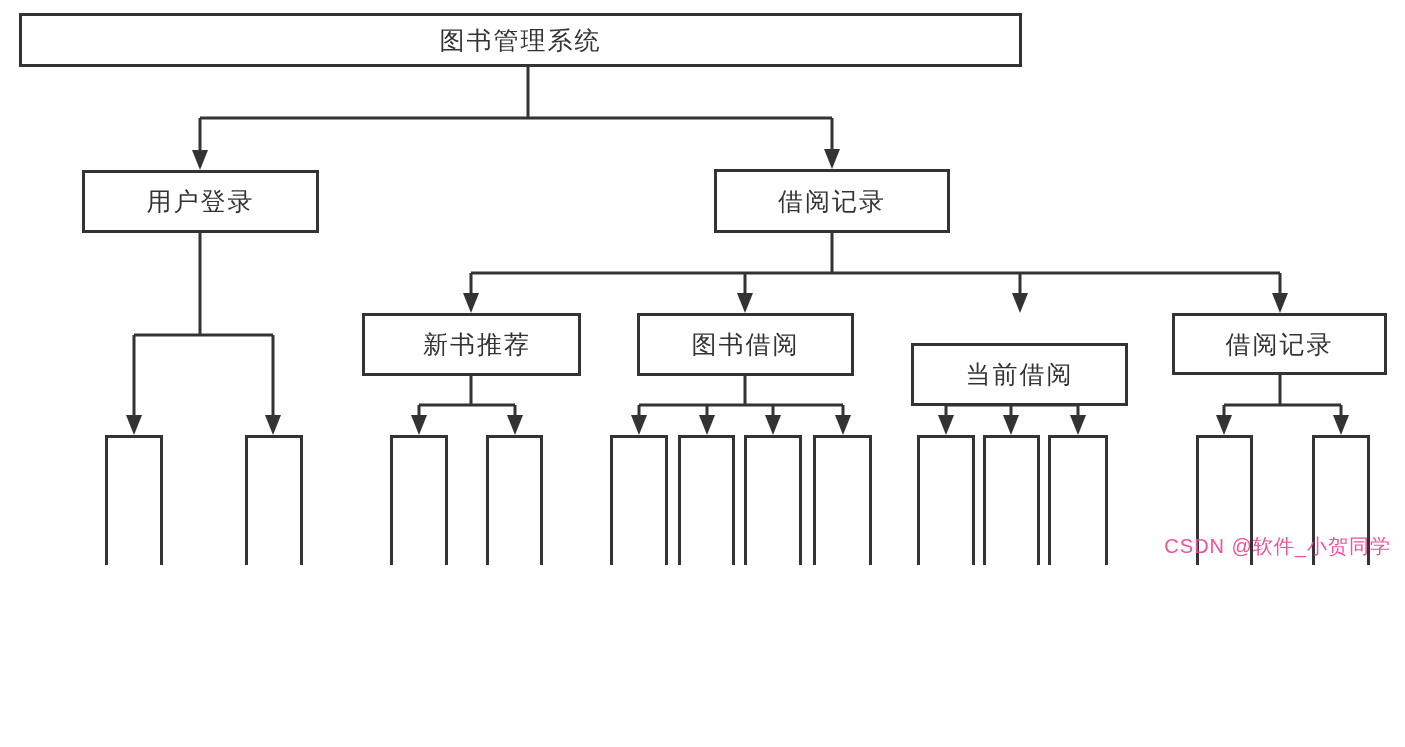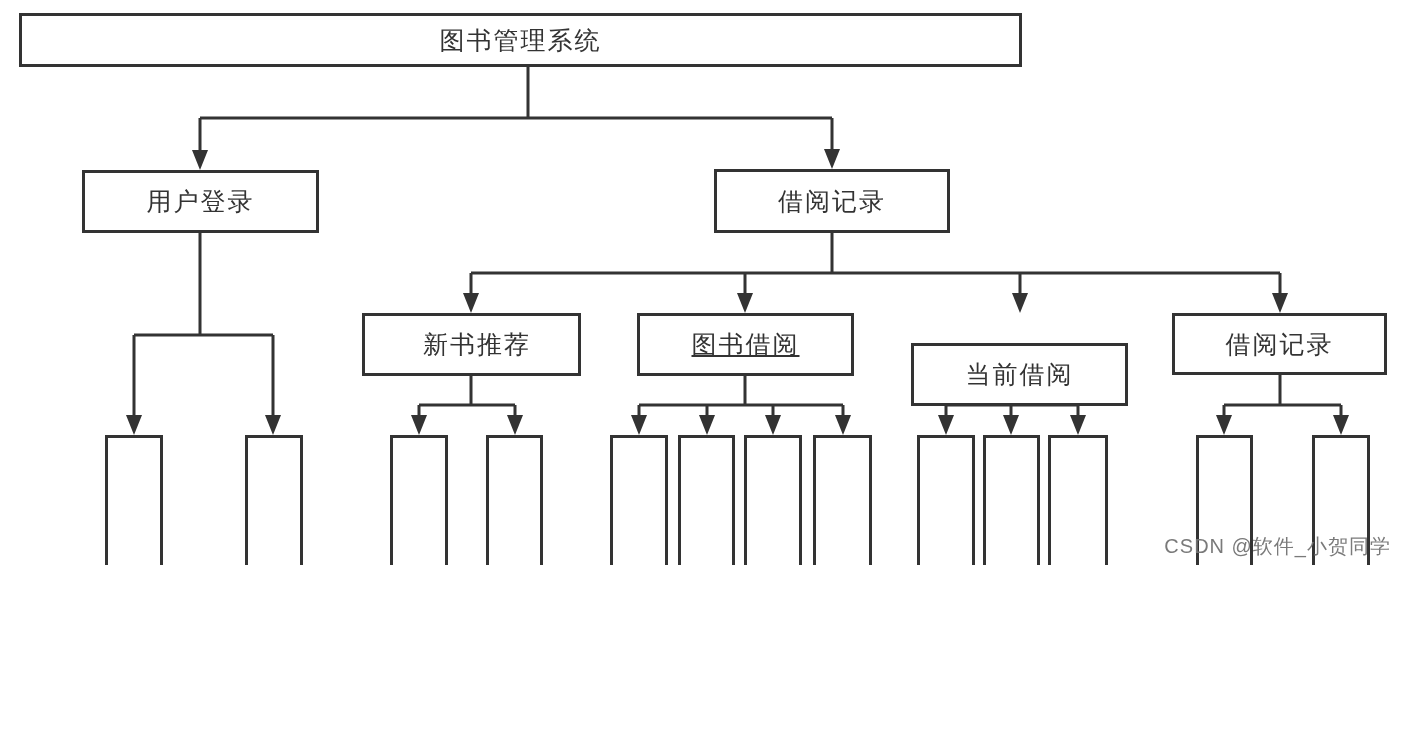--- a/index.html
+++ b/index.html
@@ -48,21 +48,21 @@
     line-height: 1;
     z-index: 2;
     overflow: hidden;
   }
   #watermark {
     position: absolute;
     right: 14px;
     bottom: 5px;
     font-size: 20px;
     letter-spacing: 1px;
-    color: #737373;
+    color: #ec4899;
     opacity: 0.95;
     z-index: 5;
     white-space: nowrap;
   }
 </style>
 </head>
 <body>
 
 <div id="stage">
 
@@ -105,21 +105,21 @@
       <polygon points="1333,415 1349,415 1341,435"></polygon>
     </g>
   </svg>
 
   <div class="hbox" style="left:19px; top:13px; width:1003px; height:54px;">图书管理系统</div>
 
   <div class="hbox" style="left:82px; top:170px; width:237px; height:63px;">用户登录</div>
   <div class="hbox" style="left:714px; top:169px; width:236px; height:64px;">借阅记录</div>
 
   <div class="hbox" style="left:362px; top:313px; width:219px; height:63px;padding-left:11px;">新书推荐</div>
-  <div class="hbox" style="left:637px; top:313px; width:217px; height:63px;text-decoration:underline;">图书借阅</div>
+  <div class="hbox" style="left:637px; top:313px; width:217px; height:63px;">图书借阅</div>
   <div class="hbox" style="left:911px; top:313px; width:217px; height:63px;margin-top:30px;">当前借阅</div>
   <div class="hbox" style="left:1172px; top:313px; width:215px; height:62px;font-family:Liberation Serif, serif;">借阅记录</div>
 
   <div class="vbox" style="left:105px; width:58px;">用户登录</div>
   <div class="vbox" style="left:245px; width:58px;">注销登录</div>
 
   <div class="vbox" style="left:390px; width:58px;">查询图书</div>
   <div class="vbox" style="left:486px; width:57px;">借阅图书</div>
 
   <div class="vbox" style="left:610px; width:58px;">查询图书</div>

